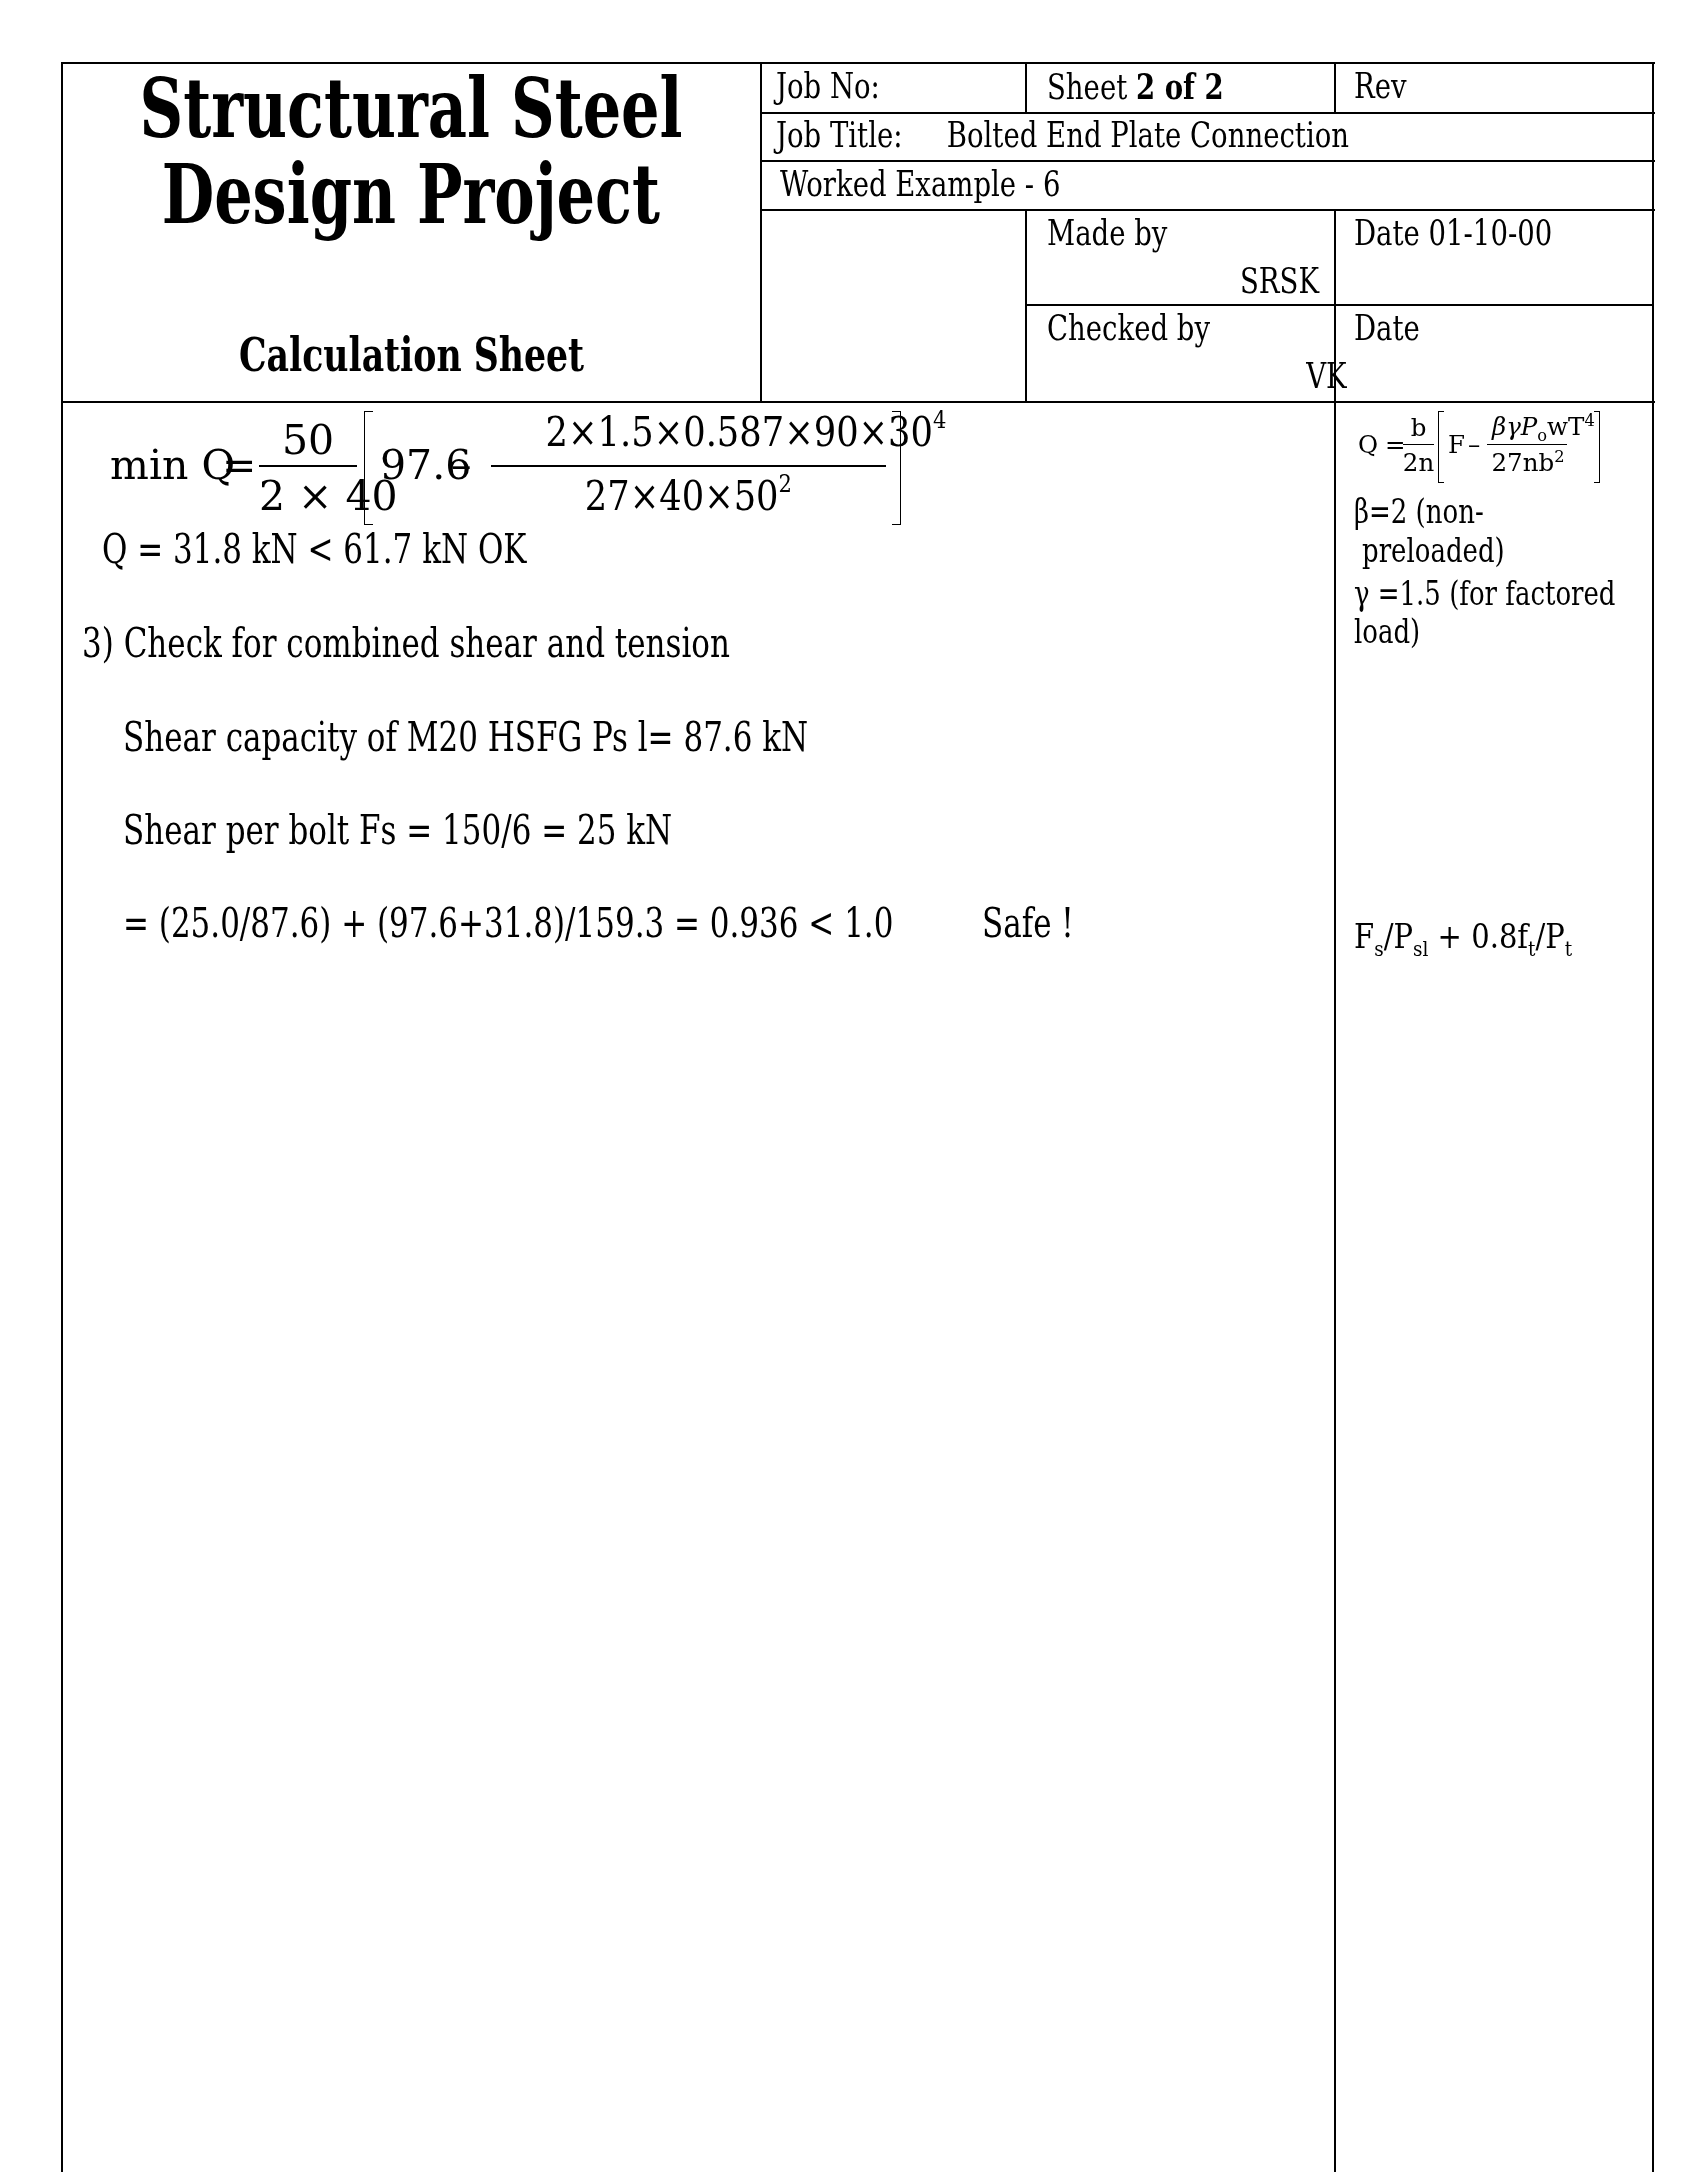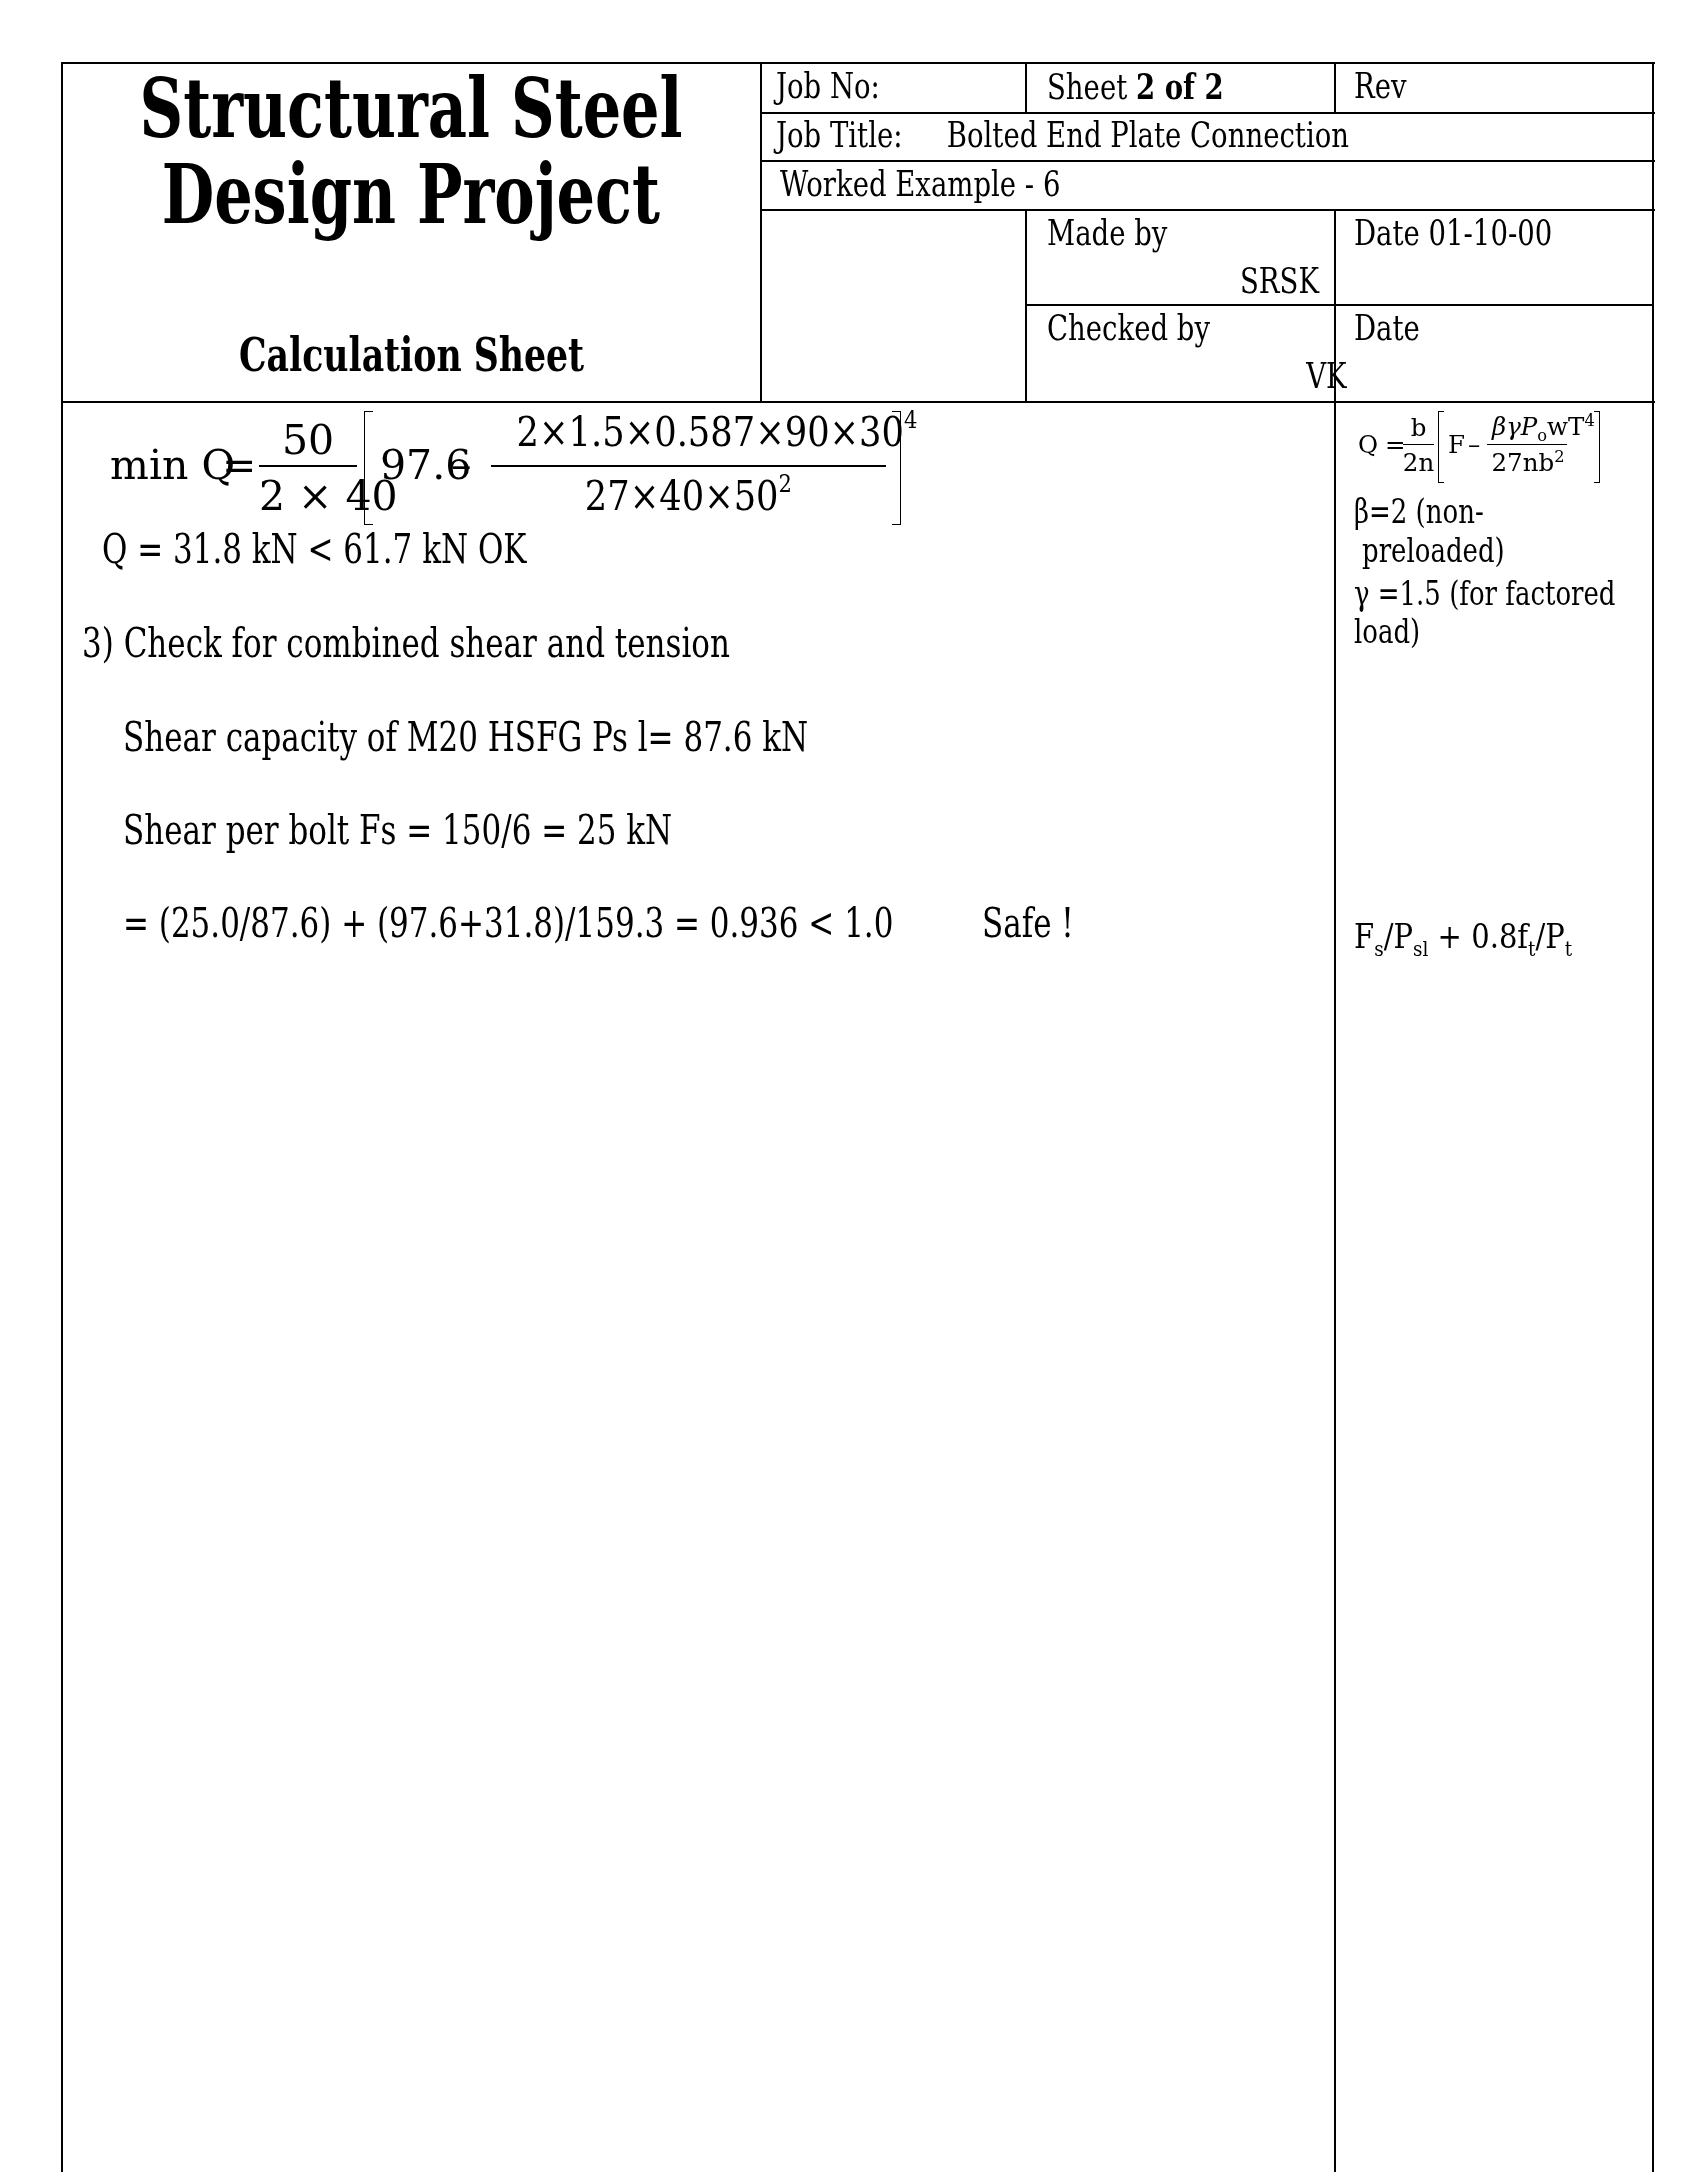--- a/index.html
+++ b/index.html
@@ -97,21 +97,21 @@
   <div class="abs mth" style="left:110px; top:445px;">min Q</div>
   <div class="abs mth" style="left:222px; top:445px;">=</div>
   <div class="abs mth" style="left:259px; width:98px; top:420px; text-align:center;">50</div>
   <div class="bar" style="left:259px; top:465px; width:98px;"></div>
   <div class="abs mth" style="left:259px; width:98px; top:476px; text-align:center;">2 × 40</div>
 
   <div class="brk" style="left:364px; top:411px; width:8.2px; height:112px; border-right:none;"></div>
   <div class="abs mth" style="left:380px; top:445px;">97.6</div>
   <div class="abs mth" style="left:451px; top:445px;">–</div>
 
-  <div class="abs mth" style="left:484px; width:395px; top:412px; text-align:center;">
+  <div class="abs mth" style="left:513px; width:395px; top:412px; text-align:center;">
     <span class="sq" style="transform:scaleX(0.86); transform-origin:50% 0;"><span>2×1.5×0.587×90×30</span><sup style="font-size:24.5px; vertical-align:18px;">4</sup></span>
   </div>
   <div class="bar" style="left:491px; top:465px; width:395px;"></div>
   <div class="abs mth" style="left:491px; width:395px; top:476px; text-align:center;">
     <span class="sq" style="transform:scaleX(0.86); transform-origin:50% 0;"><span>27×40×50</span><sup style="font-size:24.5px; vertical-align:18px;">2</sup></span>
   </div>
   <div class="brk" style="left:892px; top:411px; width:8.2px; height:112px; border-left:none;"></div>
 </div>
 
 <div class="abs body cond" style="left:102px; top:529px;">

